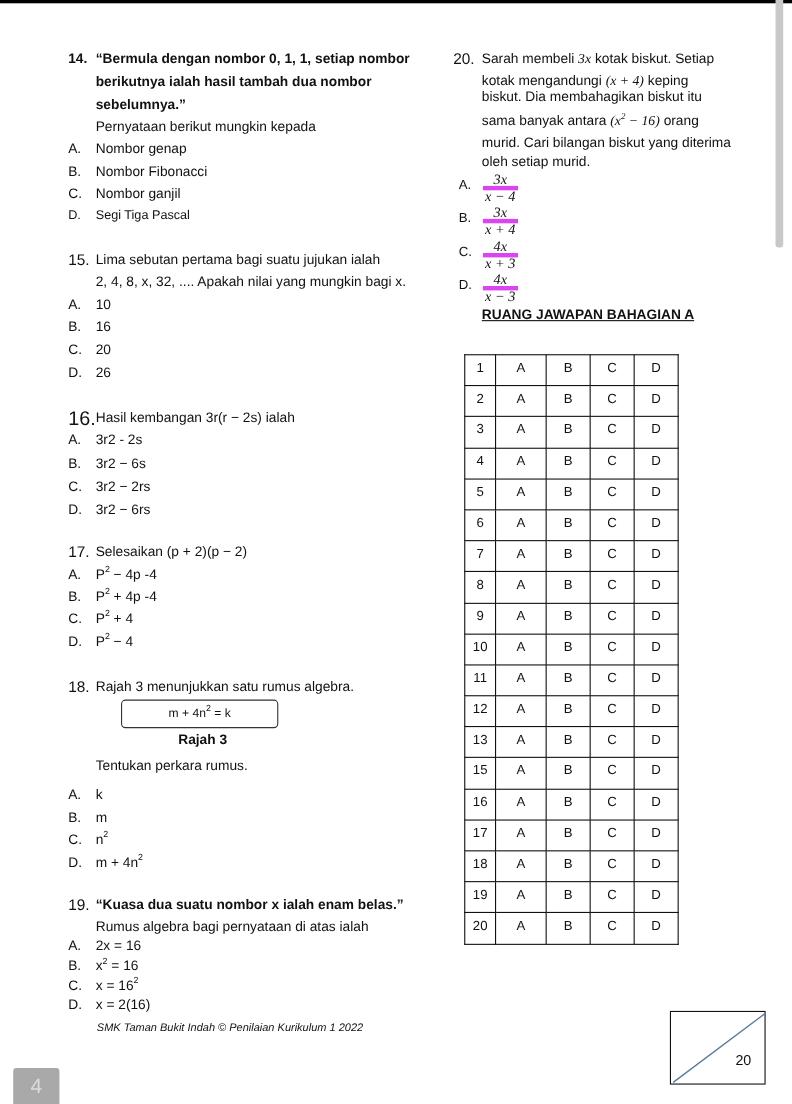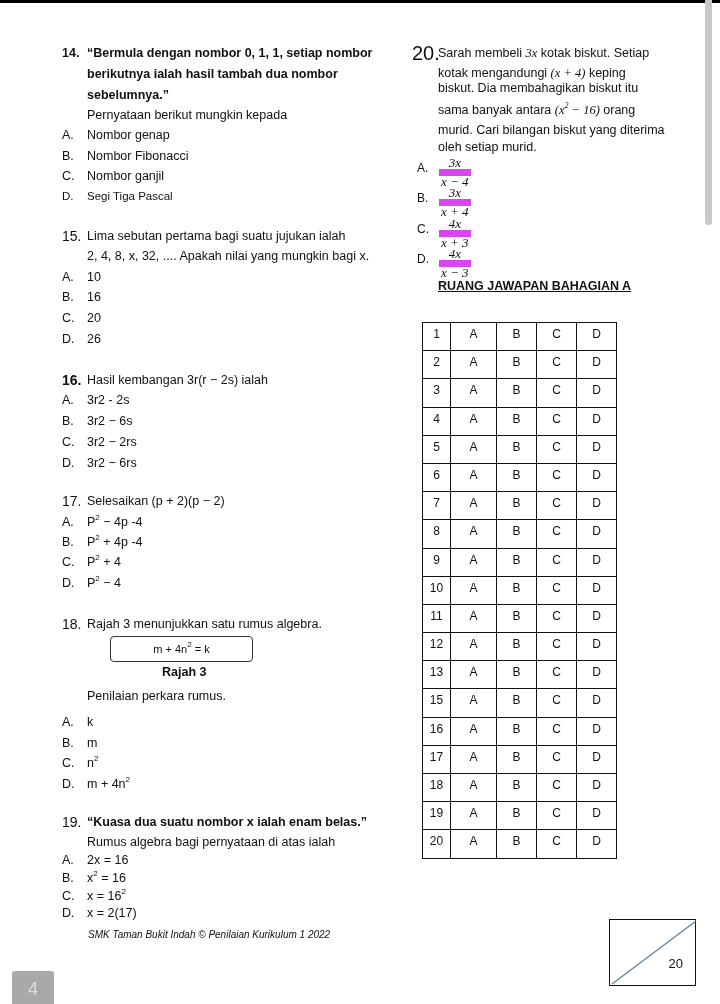--- a/index.html
+++ b/index.html
@@ -12,21 +12,21 @@
     .q { position: absolute; }
     .qline { position: absolute; white-space: nowrap; line-height: 20px; }
     .num { position: absolute; left: 0; }
     .num.bold { font-weight: bold; }
     .it { font-weight: bold; }
     .serif { font-family: "Liberation Serif", "DejaVu Serif", serif; font-style: italic; }
     sup { font-size: 8px; vertical-align: 6px; line-height: 0; }
 
     .frac { display: inline-block; vertical-align: middle; text-align: center; font-family: "Liberation Serif", "DejaVu Serif", serif; font-style: italic; font-size: 13px; line-height: 12px; }
     .frac .n { display: block; padding: 0 2px; }
-    .frac .d { display: block; border-top: 7px solid #d946ef; padding: 0 2px; text-align: center; }
+    .frac .d { display: block; border-top: 4px solid #d946ef; padding: 0 2px; text-align: center; }
 
     .rajah-box { position: absolute; left: 110px; top: 636px; width: 143px; height: 26px; border: 1px solid #333; border-radius: 4px; text-align: center; line-height: 24px; font-size: 11px; }
     .rajah-label { position: absolute; left: 162px; top: 665px; font-weight: bold; font-size: 12.5px; }
 
     .answer-title { position: absolute; left: 438px; top: 279px; font-weight: bold; text-decoration: underline; font-size: 12.5px; }
 
     table.answer-grid { position: absolute; left: 422px; top: 322px; border-collapse: collapse; }
     table.answer-grid td { border: 1px solid #111; height: 28.2px; font-size: 12px; text-align: center; vertical-align: top; padding-top: 4px; }
     table.answer-grid td.rn { width: 28px; }
     table.answer-grid td.oc { width: 40px; }
@@ -86,21 +86,21 @@
     <span class="qline" style="left:0; top:82px;">C.</span>
     <span class="qline" style="left:25px; top:82px;">20</span>
   </div>
   <div>
     <span class="qline" style="left:0; top:103px;">D.</span>
     <span class="qline" style="left:25px; top:103px;">26</span>
   </div>
 </div>
 
 <div class="q" style="left:62px; top:370px;">
-  <span class="qline num" style="top:0; font-size:14px;font-weight:bold;">16.</span>
+  <span class="qline num" style="top:0; font-size:18px;">16.</span>
   <span class="qline" style="left:25px; top:0;">Hasil kembangan 3r(r − 2s) ialah</span>
   <div>
     <span class="qline" style="left:0; top:20px;">A.</span>
     <span class="qline" style="left:25px; top:20px;">3r2 - 2s</span>
   </div>
   <div>
     <span class="qline" style="left:0; top:41px;">B.</span>
     <span class="qline" style="left:25px; top:41px;">3r2 − 6s</span>
   </div>
   <div>
@@ -134,21 +134,21 @@
   </div>
 </div>
 
 <div class="q" style="left:62px; top:614px;">
   <span class="qline num" style="top:0; font-size:14px;">18.</span>
   <span class="qline" style="left:25px; top:0;">Rajah 3 menunjukkan satu rumus algebra.</span>
 </div>
 <div class="rajah-box"><span>m + 4n</span><sup>2</sup><span> = k</span></div>
 <div class="rajah-label">Rajah 3</div>
 <div class="q" style="left:62px; top:686px;">
-  <span class="qline" style="left:25px; top:0;">Penilaian perkara rumus.</span>
+  <span class="qline" style="left:25px; top:0;">Tentukan perkara rumus.</span>
   <div>
     <span class="qline" style="left:0; top:26px;">A.</span>
     <span class="qline" style="left:25px; top:26px;"><span>k</span><sup></sup></span>
   </div>
   <div>
     <span class="qline" style="left:0; top:47px;">B.</span>
     <span class="qline" style="left:25px; top:47px;"><span>m</span><sup></sup></span>
   </div>
   <div>
     <span class="qline" style="left:0; top:67px;">C.</span>
@@ -171,26 +171,26 @@
   <div>
     <span class="qline" style="left:0; top:56px;">B.</span>
     <span class="qline" style="left:25px; top:56px;"><span>x</span><sup>2</sup><span> = 16</span></span>
   </div>
   <div>
     <span class="qline" style="left:0; top:74px;">C.</span>
     <span class="qline" style="left:25px; top:74px;"><span>x = 16</span><sup>2</sup><span></span></span>
   </div>
   <div>
     <span class="qline" style="left:0; top:91px;">D.</span>
-    <span class="qline" style="left:25px; top:91px;"><span>x = 2(17)</span><sup></sup><span></span></span>
+    <span class="qline" style="left:25px; top:91px;"><span>x = 2(16)</span><sup></sup><span></span></span>
   </div>
 </div>
 
 <div class="q" style="left:412px; top:43px;">
-  <span class="qline num" style="top:0; font-size:20px;">20.</span>
+  <span class="qline num" style="top:0; font-size:14px;">20.</span>
   <span class="qline" style="left:26px; top:0;"><span>Sarah membeli </span><span class="serif">3x</span><span> kotak biskut. Setiap</span></span>
   <span class="qline" style="left:26px; top:20px;"><span>kotak mengandungi </span><span class="serif">(x + 4)</span><span> keping</span></span>
   <span class="qline" style="left:26px; top:35px;">biskut. Dia membahagikan biskut itu</span>
   <span class="qline" style="left:26px; top:57px;"><span>sama banyak antara </span><span class="serif"><span>(x</span><sup>2</sup><span> − 16)</span></span><span> orang</span></span>
   <span class="qline" style="left:26px; top:77px;">murid. Cari bilangan biskut yang diterima</span>
   <span class="qline" style="left:26px; top:94px;">oleh setiap murid.</span>
 </div>
 <div class="q" style="left:417px; top:157px;">
   <div style="position:absolute; left:0; top:0; width:80px; height:28px;">
     <span style="position:absolute; left:0; top:4px; font-size:12px;">A.</span>

